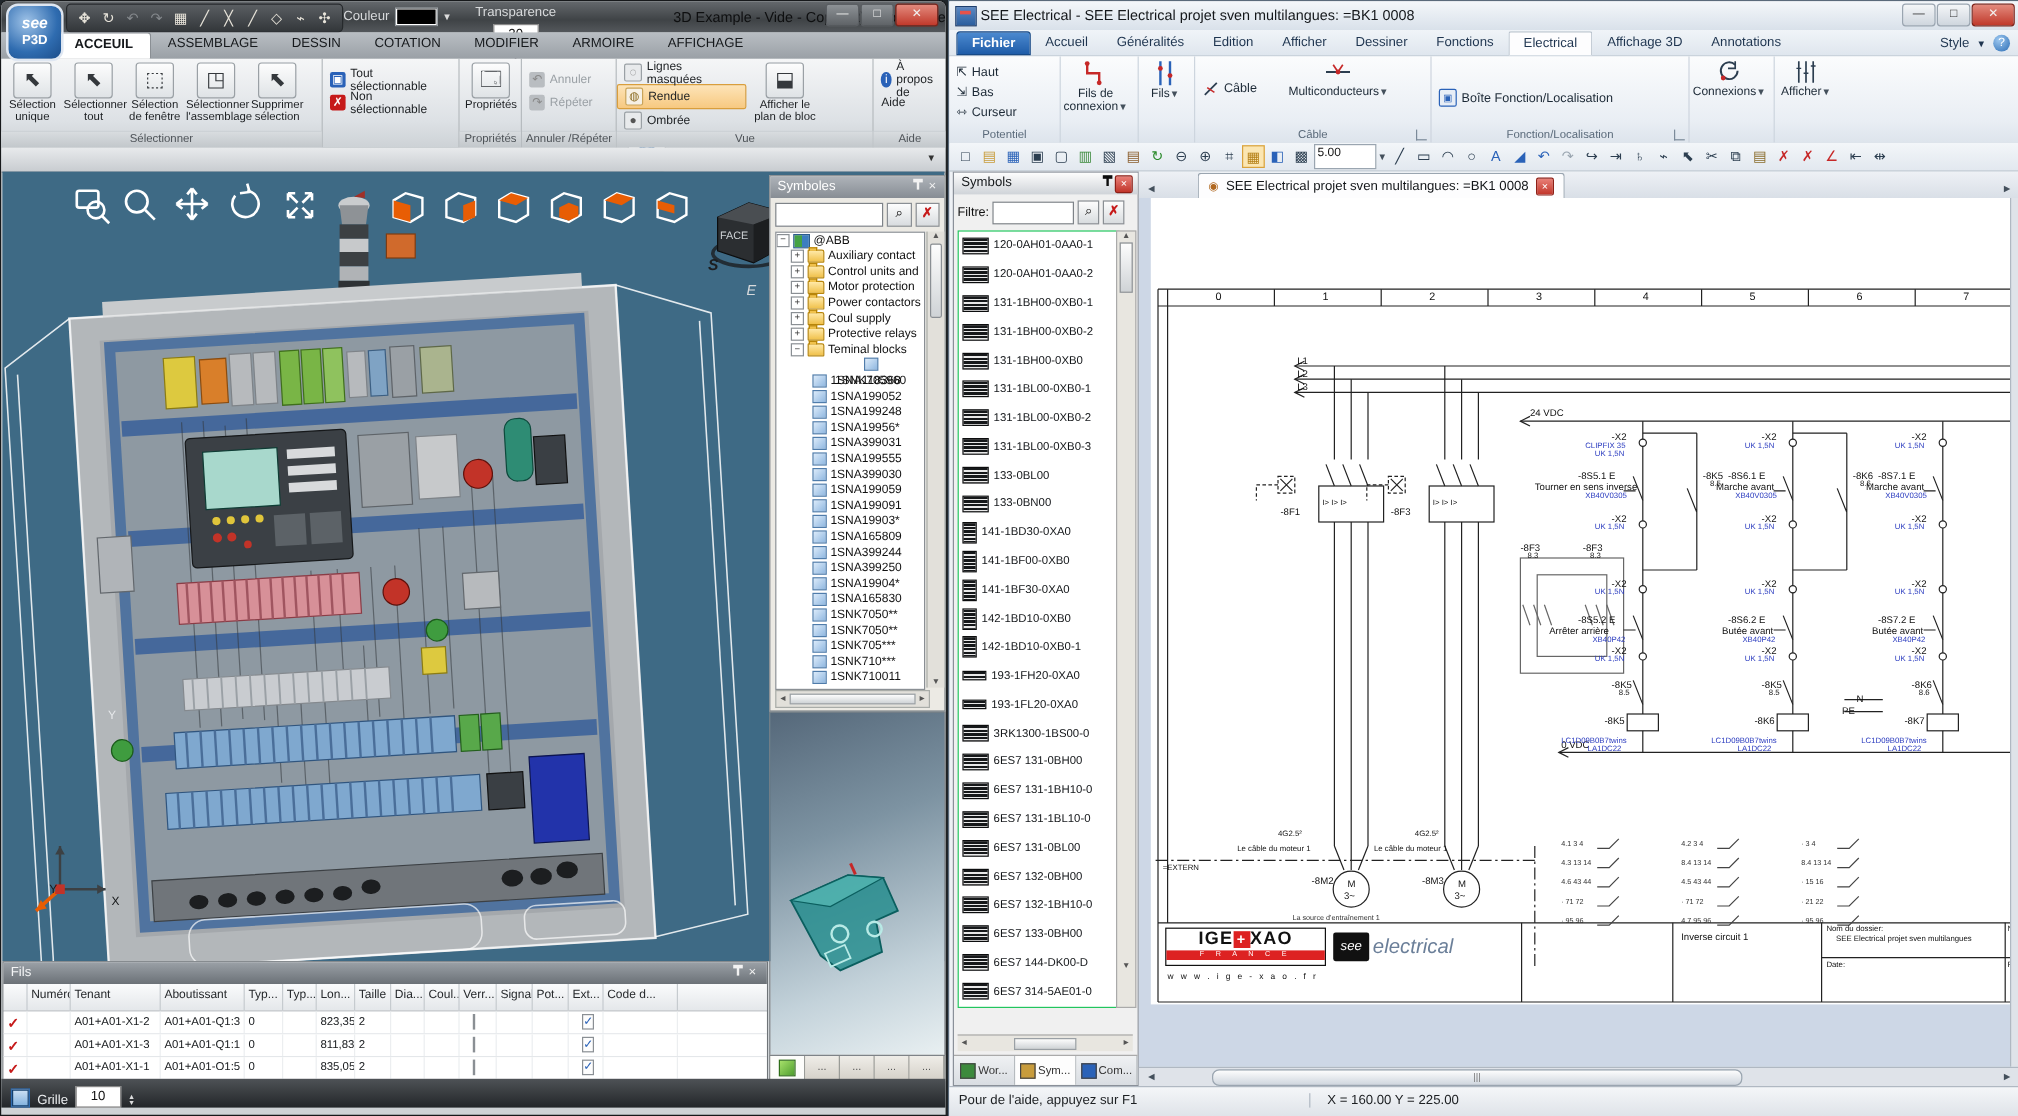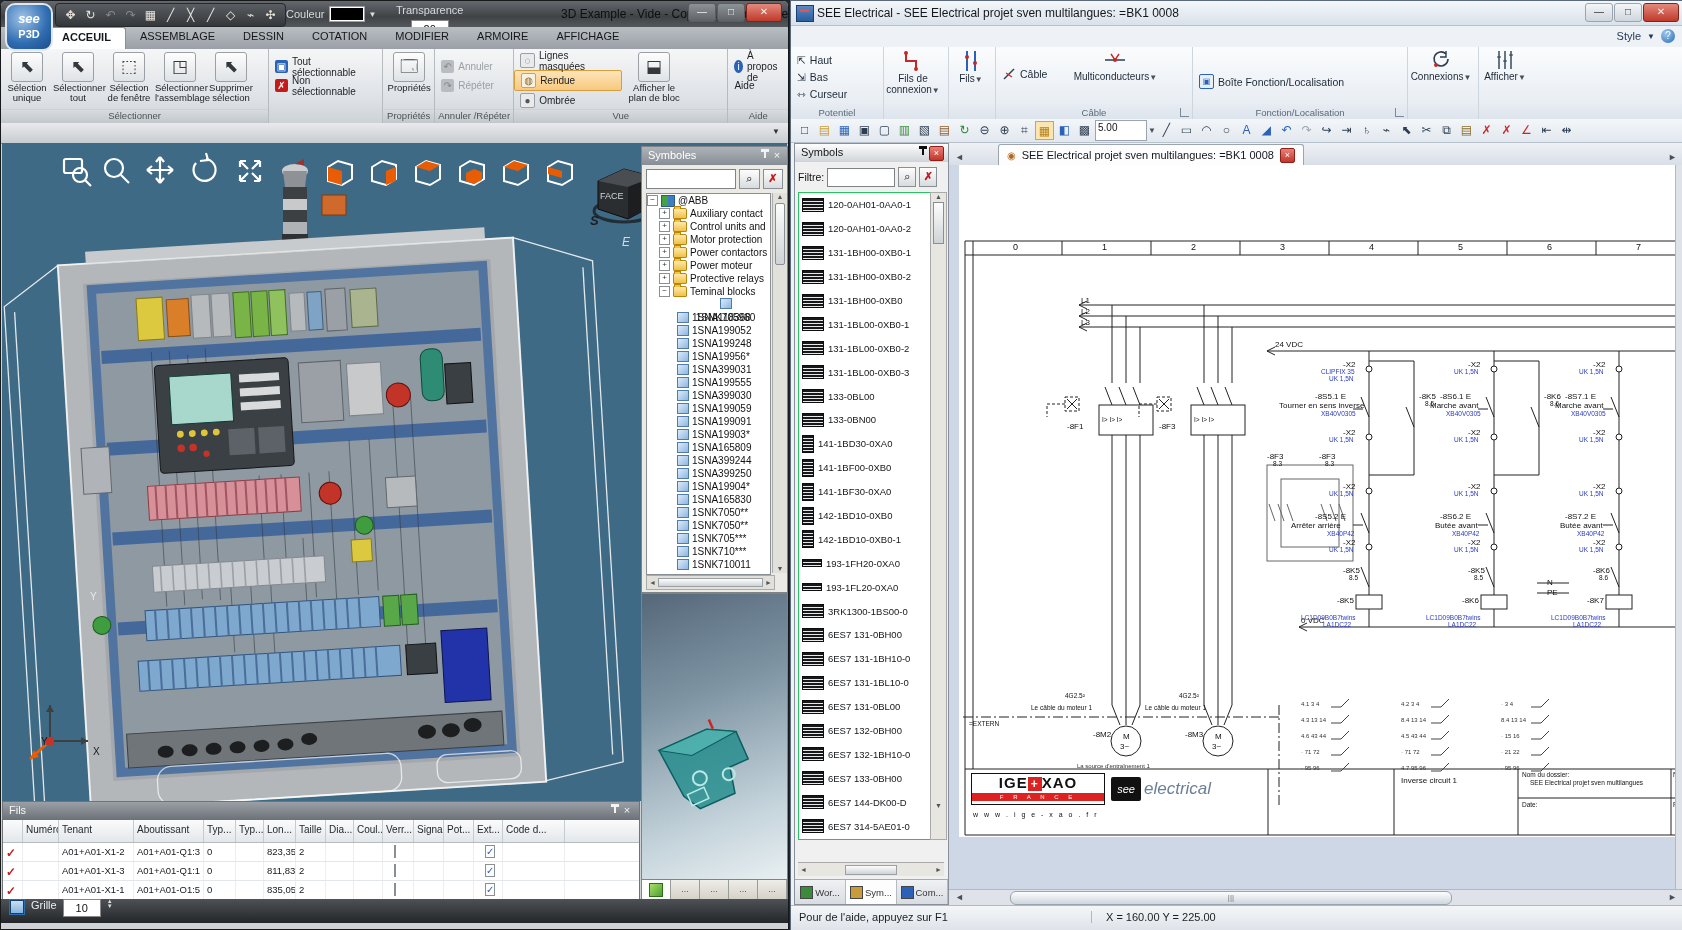--- a/index.html
+++ b/index.html
@@ -74,21 +74,21 @@
   
   #filspanel{left:1px;top:800px;width:636px;height:98px;background:#f2f3f5;border:1px solid #6f7478;}
   #fils-title{height:18px;background:linear-gradient(#9aa0a6,#6b7177);color:#f4f5f6;font-size:11px;padding:2px 6px 0 6px;display:flex;box-sizing:border-box;}
   #fils-head{display:flex;height:22px;background:linear-gradient(#fafbfc,#e4e7ea);border-bottom:1px solid #b6bbbf;}
   .fh{font-size:10px;color:#26292c;border-right:1px solid #c6cbcf;padding:4px 0 0 3px;box-sizing:border-box;overflow:hidden;white-space:nowrap;}
   .fr{display:flex;height:18px;background:#fff;border-bottom:1px solid #e4e7ea;}
   .fc{font-size:9.5px;color:#16191c;border-right:1px solid #eceef0;padding:3px 0 0 3px;box-sizing:border-box;overflow:hidden;white-space:nowrap;}
   .chk{width:11px;height:11px;border:1px solid #8a8f94;background:#fdfdfd;margin:1px 0 0 8px;}
   .chk.on{color:#2a62b8;font-size:10px;line-height:10px;text-align:center;}
   .redck{color:#c61a1a;font-weight:bold;font-size:12px;padding-left:3px;}
-  #grillebar{left:0px;top:898px;width:787px;height:24px;background:linear-gradient(#4e5256,#232629);color:#eceef0;display:flex;align-items:flex-start;gap:6px;padding-left:8px;box-sizing:border-box;font-size:11px;}
+  #grillebar{left:0px;top:898px;width:787px;height:24px;background:linear-gradient(#4e5256,#232629);color:#eceef0;display:flex;align-items:flex-end;gap:6px;padding-left:8px;box-sizing:border-box;font-size:11px;}
   .gridico{width:14px;height:14px;background:linear-gradient(#cfe2f4,#7fb0dd);border:1px solid #2f6cb0;box-shadow:0 0 0 1px #14406e inset;}
   
   #rw{left:790px;top:0;width:892px;height:930px;background:#eef1f5;border:1px solid #5a6a7a;overflow:hidden;}
   #rw-title{left:0;top:0;width:100%;height:24px;background:linear-gradient(#f4f7fa,#d9e1ea);color:#16191c;font-size:12px;border-bottom:1px solid #b8c2cc;}
   #rw-appico{left:5px;top:4px;width:16px;height:15px;background:linear-gradient(#5b89c4,#2b5e9e);border:1px solid #1c3e6e;}
   #rw-appico:before{content:"";position:absolute;left:3px;top:3px;width:9px;height:3px;background:#e8524a;}
   #rw-tabs{left:0;top:24px;width:100%;height:22px;background:linear-gradient(#f0f4f8,#dfe6ee);display:flex;align-items:flex-end;padding-left:6px;box-sizing:border-box;border-bottom:1px solid #c3ccd6;}
   .rtab{font-size:11px;color:#1f3550;padding:3px 12px;height:20px;box-sizing:border-box;}
   .rtab.file{background:linear-gradient(#4c8ad0,#1f5ca8);color:#fff;border-radius:3px 3px 0 0;border:1px solid #184a86;font-weight:bold;}
   .rtab.active{background:#fdfdfe;border:1px solid #b8c2cc;border-bottom:none;border-radius:2px 2px 0 0;}
@@ -580,21 +580,21 @@
             <span>Motor protection</span>
           </div>
           <div class="trow" style="padding-left: 12px;">
             <span class="expander">+</span>
             <span class="folder"></span>
             <span>Power contactors</span>
           </div>
           <div class="trow" style="padding-left: 12px;">
             <span class="expander">+</span>
             <span class="folder"></span>
-            <span>Power moteur</span>
+            <span>Coul supply</span>
           </div>
           <div class="trow" style="padding-left: 12px;">
             <span class="expander">+</span>
             <span class="folder"></span>
             <span>Protective relays</span>
           </div>
           <div class="trow" style="padding-left: 12px;">
             <span class="expander">−</span>
             <span class="folder"></span>
             <span>Teminal blocks</span>
@@ -803,20 +803,32 @@
 
   <div id="rw" class="abs">
     <div id="rw-title" class="abs"></div>
     <div id="rw-appico" class="abs"></div>
     <span class="abs" style="left:26px;top:5px;font-size:12px;color:#14171a;">SEE Electrical - SEE Electrical projet sven multilangues: =BK1 0008</span>
     <div class="abs winbtns" style="right:4px;top:2px;">
       <div class="wbtn" style="background:linear-gradient(#f4f6f8,#cfd6de);color:#333;border-color:#9aa5b0;">—</div>
       <div class="wbtn" style="background:linear-gradient(#f4f6f8,#cfd6de);color:#333;border-color:#9aa5b0;">□</div>
       <div class="wbtn close">✕</div>
     </div>
+    <div id="rw-tabs" class="abs">
+        <div class="rtab file">Fichier</div>
+        <div class="rtab">Accueil</div>
+        <div class="rtab">Généralités</div>
+        <div class="rtab">Edition</div>
+        <div class="rtab">Afficher</div>
+        <div class="rtab">Dessiner</div>
+        <div class="rtab">Fonctions</div>
+        <div class="rtab active">Electrical</div>
+        <div class="rtab">Affichage 3D</div>
+        <div class="rtab">Annotations</div>
+      </div>
     <div id="rw-style" class="abs">
       <span>Style</span>
         <span class="ddarrow" style="color:#1f3550;">▼</span>
       <span class="helpico">?</span>
     </div>
 
     <div id="rw-ribbon" class="abs">
       <div class="rgroup" style="width:92px;">
         <div style="margin-top:4px;" id="rw-potentiel">
             <div class="smallitem">
@@ -1195,21 +1207,21 @@
           <span class="rulnum" style="left: 420px; top: 77px;">4</span>
           <span class="rulnum" style="left: 509px; top: 77px;">5</span>
           <span class="rulnum" style="left: 598px; top: 77px;">6</span>
           <span class="rulnum" style="left: 687px; top: 77px;">7</span>
           <span class="lb" style="left: 132px; top: 132px;">L1</span>
           <span class="lb" style="left: 132px; top: 143px;">L2</span>
           <span class="lb" style="left: 132px; top: 154px;">L3</span>
           <span class="lb" style="left: 326px; top: 176px;">24 VDC</span>
           <span class="lb" style="left: 352px; top: 452px;">0 VDC</span>
           <span class="lb" style="left: 598px; top: 414px;">N</span>
-          <span class="lb" style="left: 598px; top: 424px;">PE</span>
+          <span class="lb" style="left: 586px; top: 424px;">PE</span>
           <span class="lb" style="left: 118px; top: 258px;">-8F1</span>
           <span class="lb" style="left: 210px; top: 258px;">-8F3</span>
           <span class="lb6" style="left: 153px; top: 252px;">I&gt; I&gt; I&gt;</span>
           <span class="lb6" style="left: 245px; top: 252px;">I&gt; I&gt; I&gt;</span>
           <span class="lb" style="left: 318px; top: 288px;">-8F3</span>
           <span class="lb6" style="left: 324px; top: 296px;">8.3</span>
           <span class="lb" style="left: 370px; top: 288px;">-8F3</span>
           <span class="lb6" style="left: 376px; top: 296px;">8.3</span>
           <span class="lb" style="left: 394px; top: 196px;">-X2</span>
           <span class="lbb" style="left: 372px; top: 204px;">CLIPFIX 35</span>

